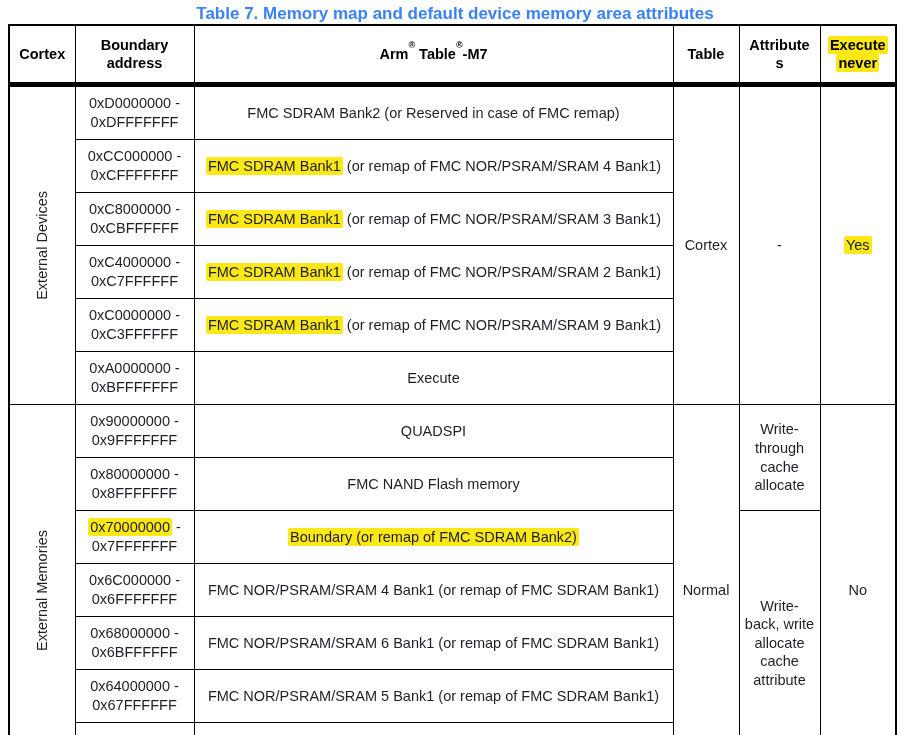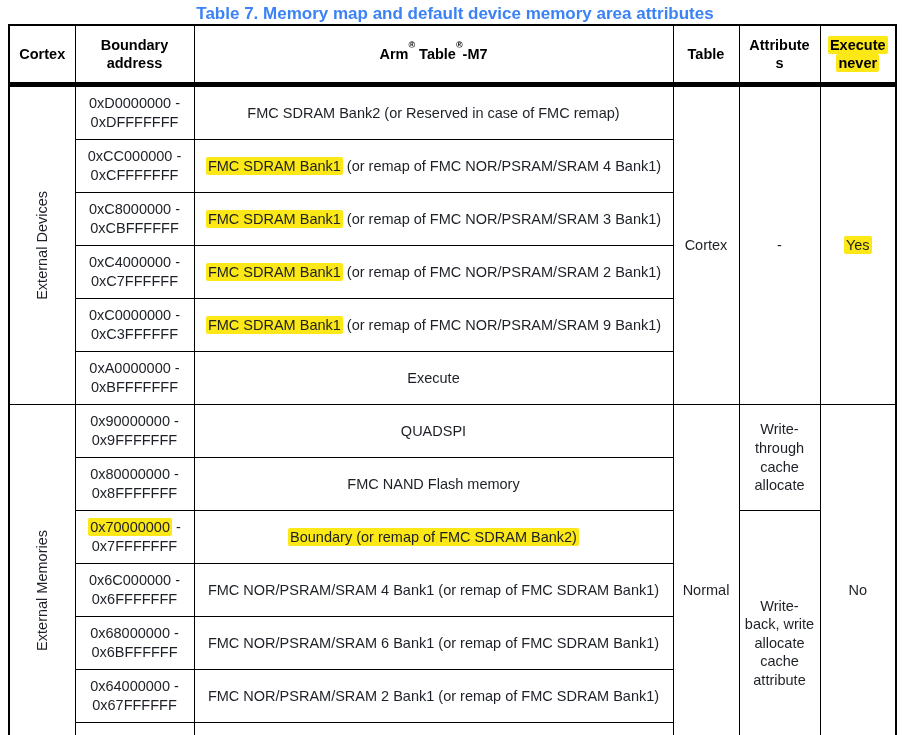--- a/index.html
+++ b/index.html
@@ -142,21 +142,21 @@
         <tr>
           <td><span>0x6C000000 -</span><br><span>0x6FFFFFFF</span></td>
           <td class="desc-left"><span>FMC NOR/PSRAM/SRAM 4 Bank1 (or remap of FMC SDRAM Bank1)</span></td>
         </tr>
         <tr>
           <td><span>0x68000000 -</span><br><span>0x6BFFFFFF</span></td>
           <td class="desc-left"><span>FMC NOR/PSRAM/SRAM 6 Bank1 (or remap of FMC SDRAM Bank1)</span></td>
         </tr>
         <tr>
           <td><span>0x64000000 -</span><br><span>0x67FFFFFF</span></td>
-          <td class="desc-left"><span>FMC NOR/PSRAM/SRAM 2 Bank1 (or remap of FMC SDRAM Bank1)</span></td>
+          <td class="desc-left"><span>FMC NOR/PSRAM/SRAM 5 Bank1 (or remap of FMC SDRAM Bank1)</span></td>
         </tr>
         <tr>
           <td><br></td>
           <td class="desc-left"></td>
         </tr>
       </tbody>
   </table>
 </div>
 
 </body></html>

